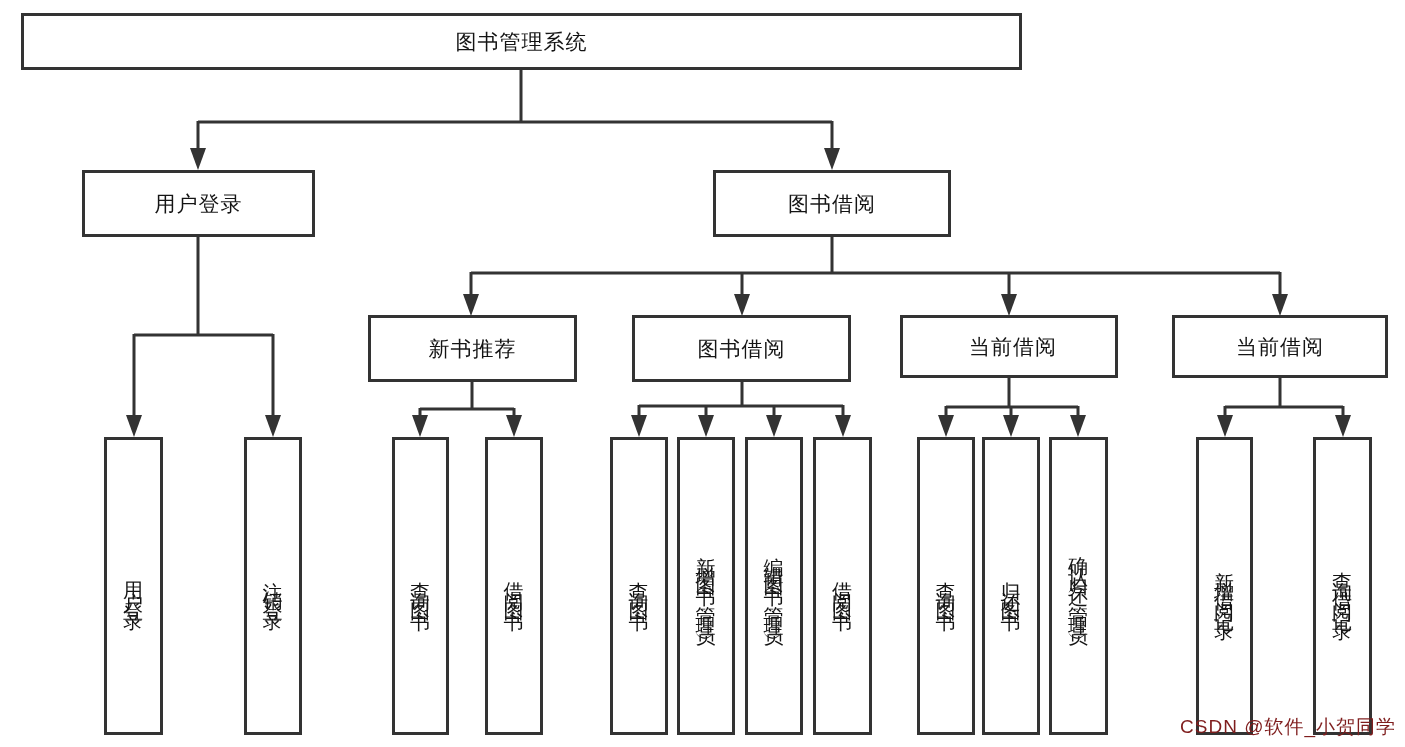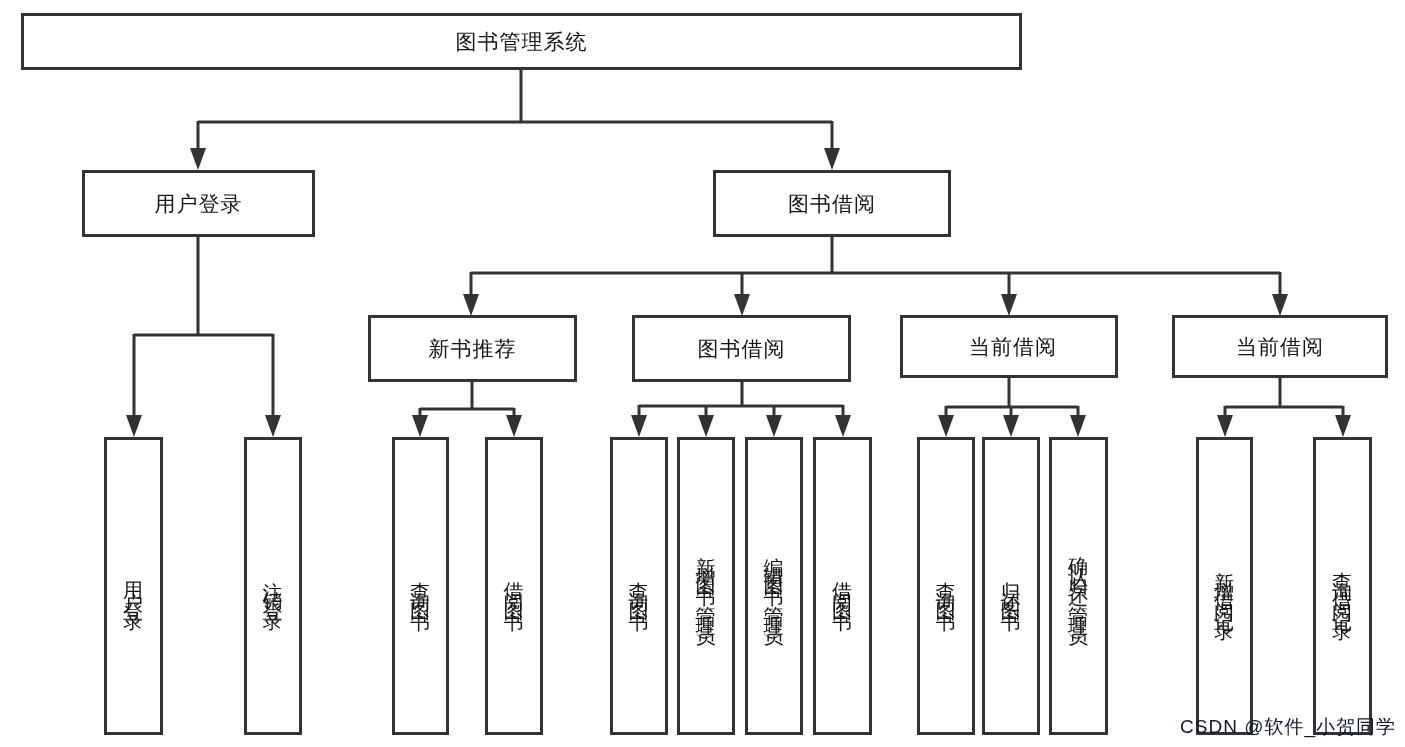--- a/index.html
+++ b/index.html
@@ -62,21 +62,21 @@
   #f-cu2    { left: 982px;  width: 58px; }
   #f-cu3    { left: 1049px; width: 59px; }
   #f-rec1   { left: 1196px; width: 57px; }
   #f-rec2   { left: 1313px; width: 59px; }
   .watermark {
     position: absolute;
     top: 714px;
     right: 9px;
     font-size: 19px;
     letter-spacing: 1px;
-    color: #0f172a;
+    color: #7f1d1d;
     white-space: nowrap;
   }
 </style>
 </head>
 <body>
 
 <div class="stage">
 
   <svg class="connectors" viewBox="0 0 1405 747" aria-hidden="true">
     <g>

